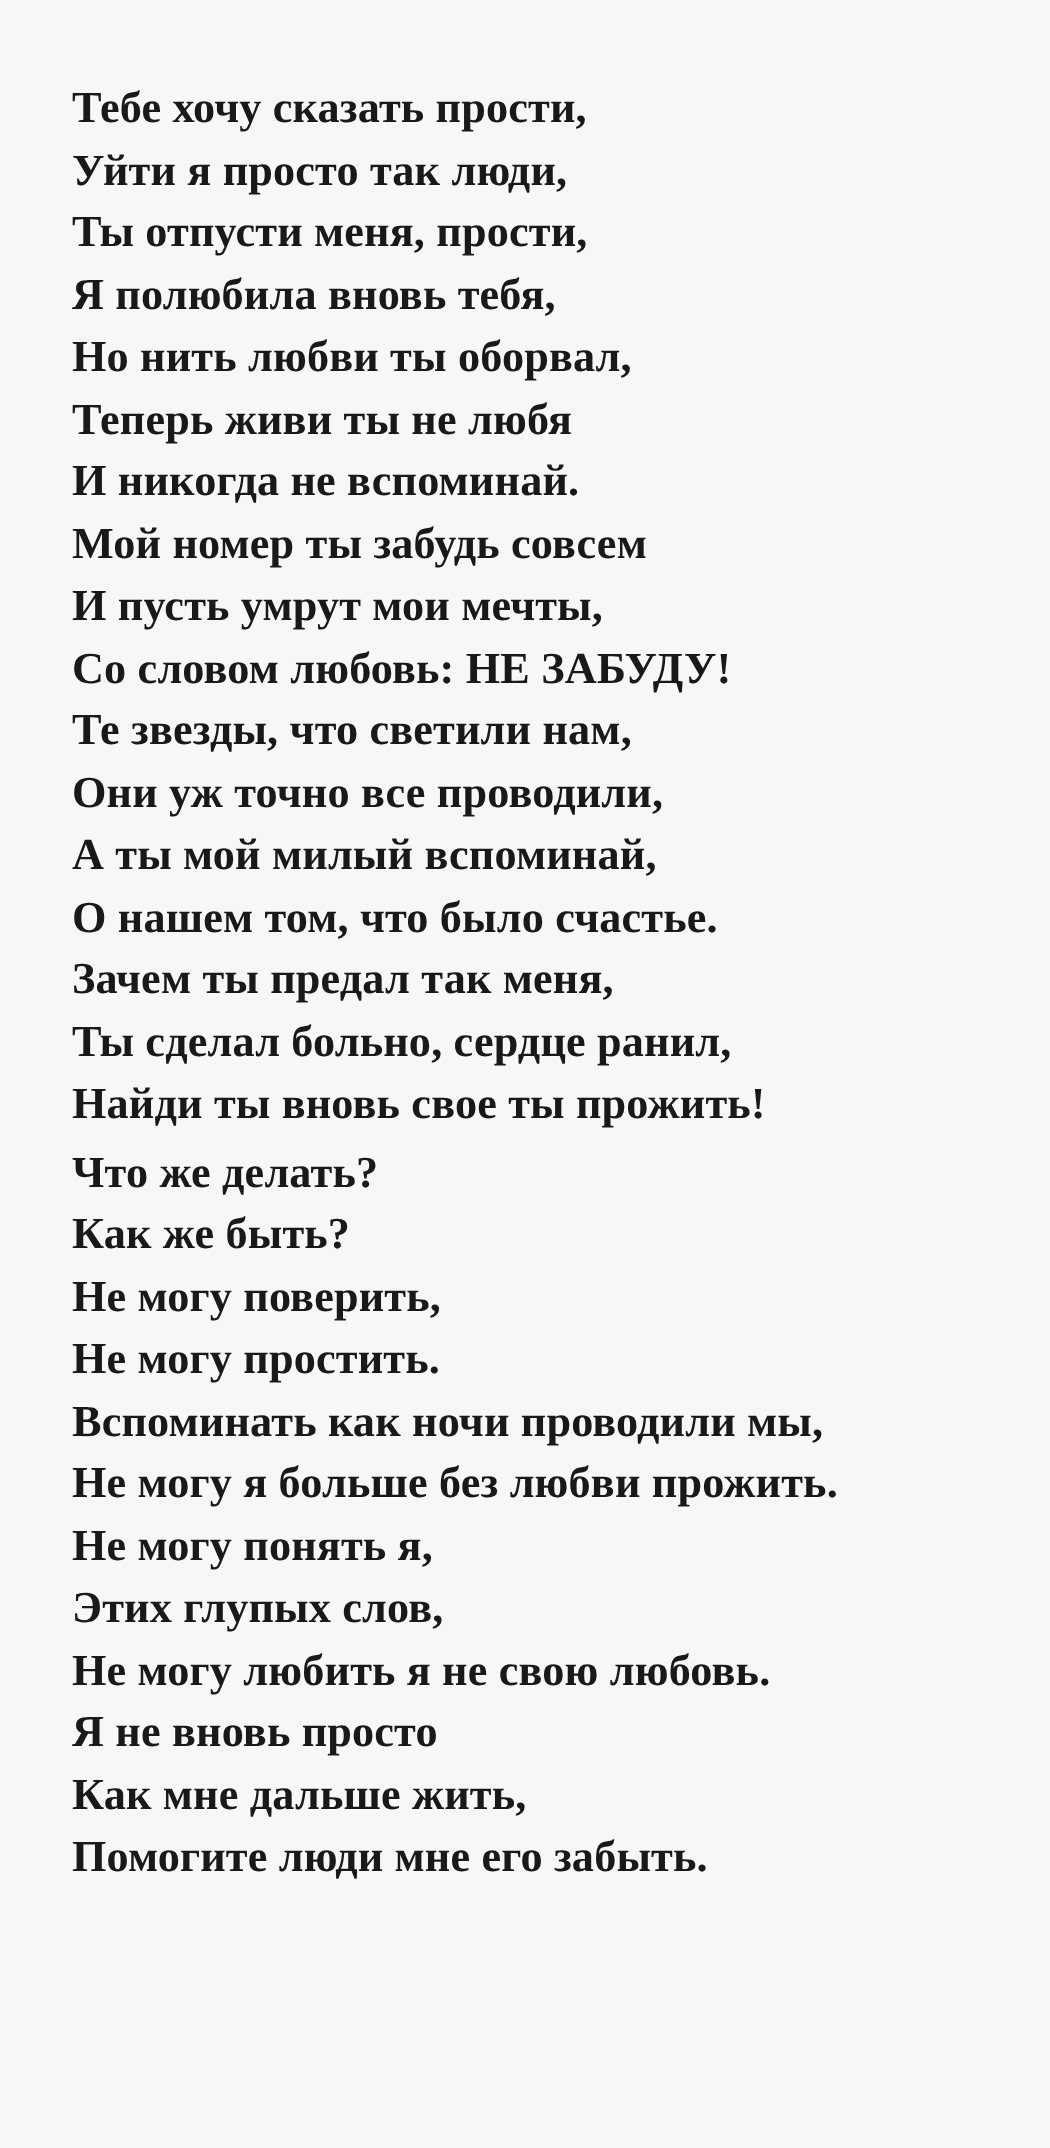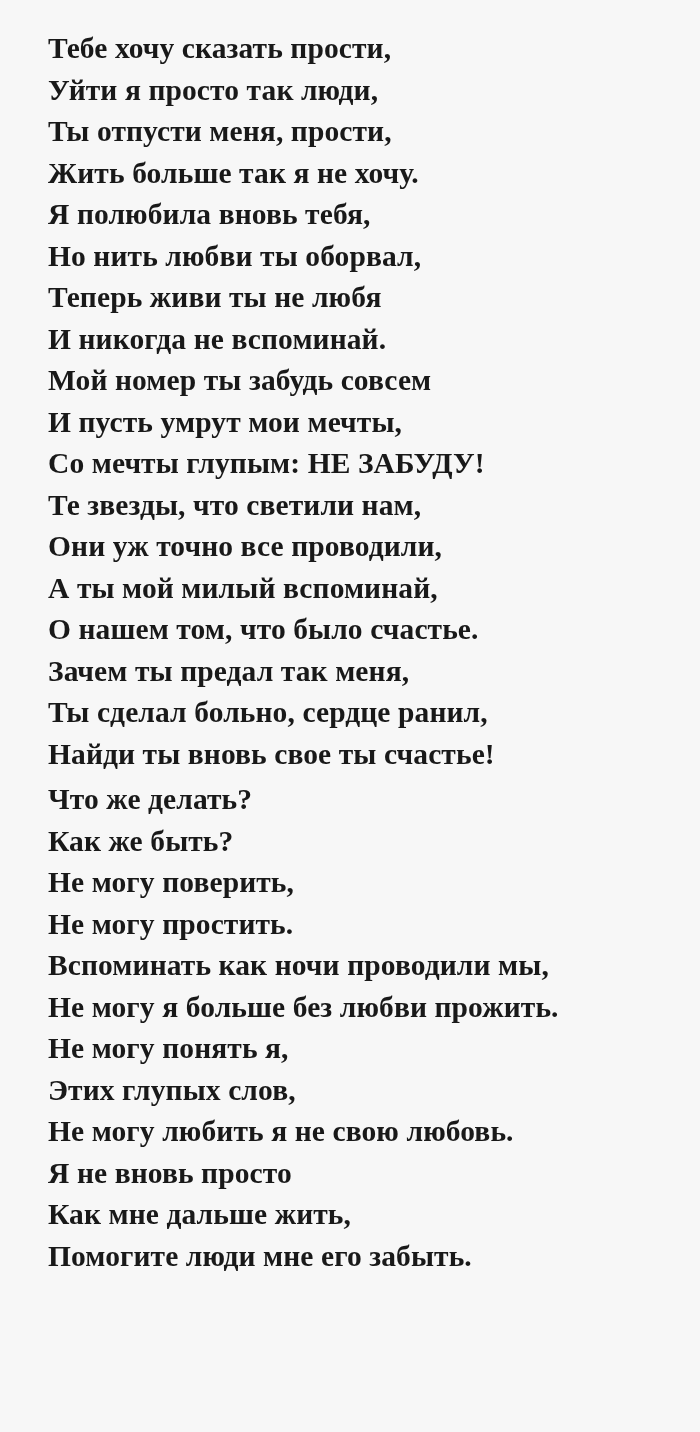--- a/index.html
+++ b/index.html
@@ -11,21 +11,21 @@
     width: 700px;
     height: 1432px;
     font-family: "Liberation Serif", "DejaVu Serif", serif;
     color: #1a1a1a;
     overflow: hidden;
   }
   .page {
     box-sizing: border-box;
     width: 700px;
     height: 1432px;
-    padding: 28px 40px 20px 48px;
+    padding: 52px 40px 20px 48px;
     background: #f7f7f7;
   }
   .poem {
     margin: 0;
   }
   .stanza {
     margin: 0 0 4px 0;
   }
   .line {
     font-size: 29.5px;
@@ -38,35 +38,34 @@
 </style>
 </head>
 <body>
 
 <div class="page">
   <div class="poem">
     <div class="stanza">
       <div class="line">Тебе хочу сказать прости,</div>
       <div class="line">Уйти я просто так люди,</div>
       <div class="line">Ты отпусти меня, прости,</div>
-      <div class="line">Жить больше так я не хочу.</div>
       <div class="line">Я полюбила вновь тебя,</div>
       <div class="line">Но нить любви ты оборвал,</div>
       <div class="line">Теперь живи ты не любя</div>
       <div class="line">И никогда не вспоминай.</div>
       <div class="line">Мой номер ты забудь совсем</div>
       <div class="line">И пусть умрут мои мечты,</div>
-      <div class="line">Со мечты глупым: НЕ ЗАБУДУ!</div>
+      <div class="line">Со словом любовь: НЕ ЗАБУДУ!</div>
       <div class="line">Те звезды, что светили нам,</div>
       <div class="line">Они уж точно все проводили,</div>
       <div class="line">А ты мой милый вспоминай,</div>
       <div class="line">О нашем том, что было счастье.</div>
       <div class="line">Зачем ты предал так меня,</div>
       <div class="line">Ты сделал больно, сердце ранил,</div>
-      <div class="line">Найди ты вновь свое ты счастье!</div>
+      <div class="line">Найди ты вновь свое ты прожить!</div>
     </div>
     <div class="stanza">
       <div class="line">Что же делать?</div>
       <div class="line">Как же быть?</div>
       <div class="line">Не могу поверить,</div>
       <div class="line">Не могу простить.</div>
       <div class="line">Вспоминать как ночи проводили мы,</div>
       <div class="line">Не могу я больше без любви прожить.</div>
       <div class="line">Не могу понять я,</div>
       <div class="line">Этих глупых слов,</div>

